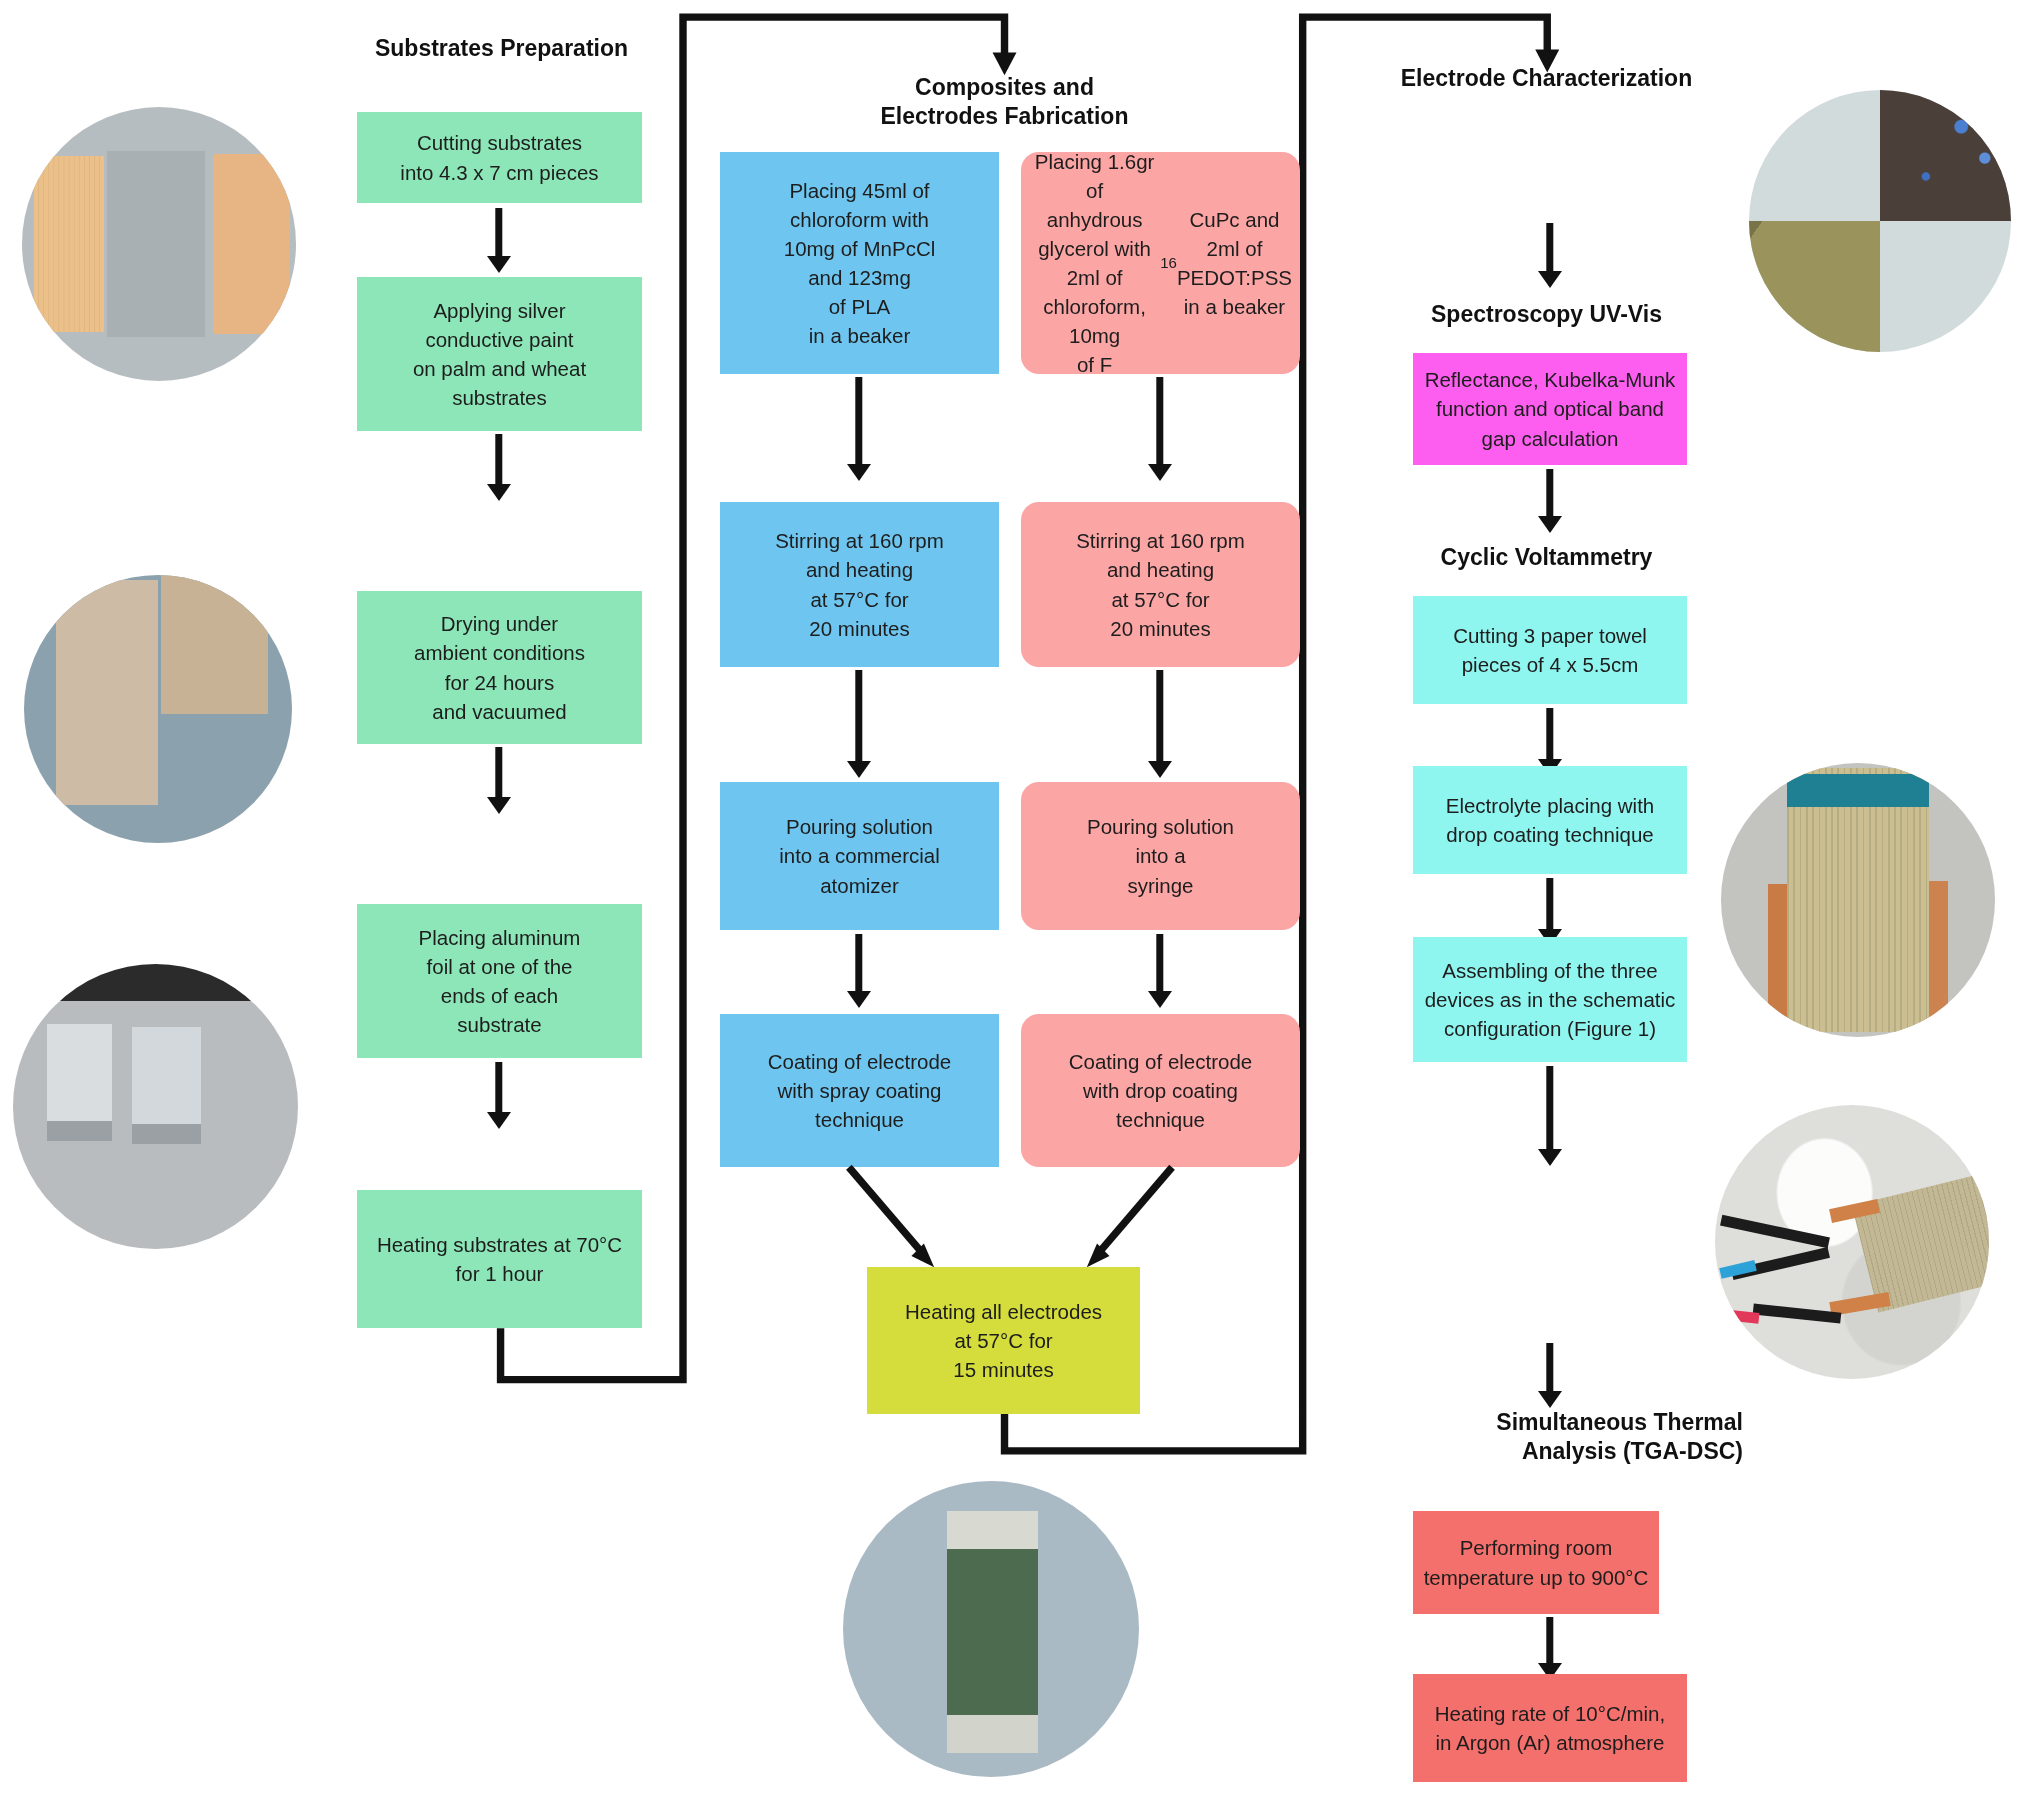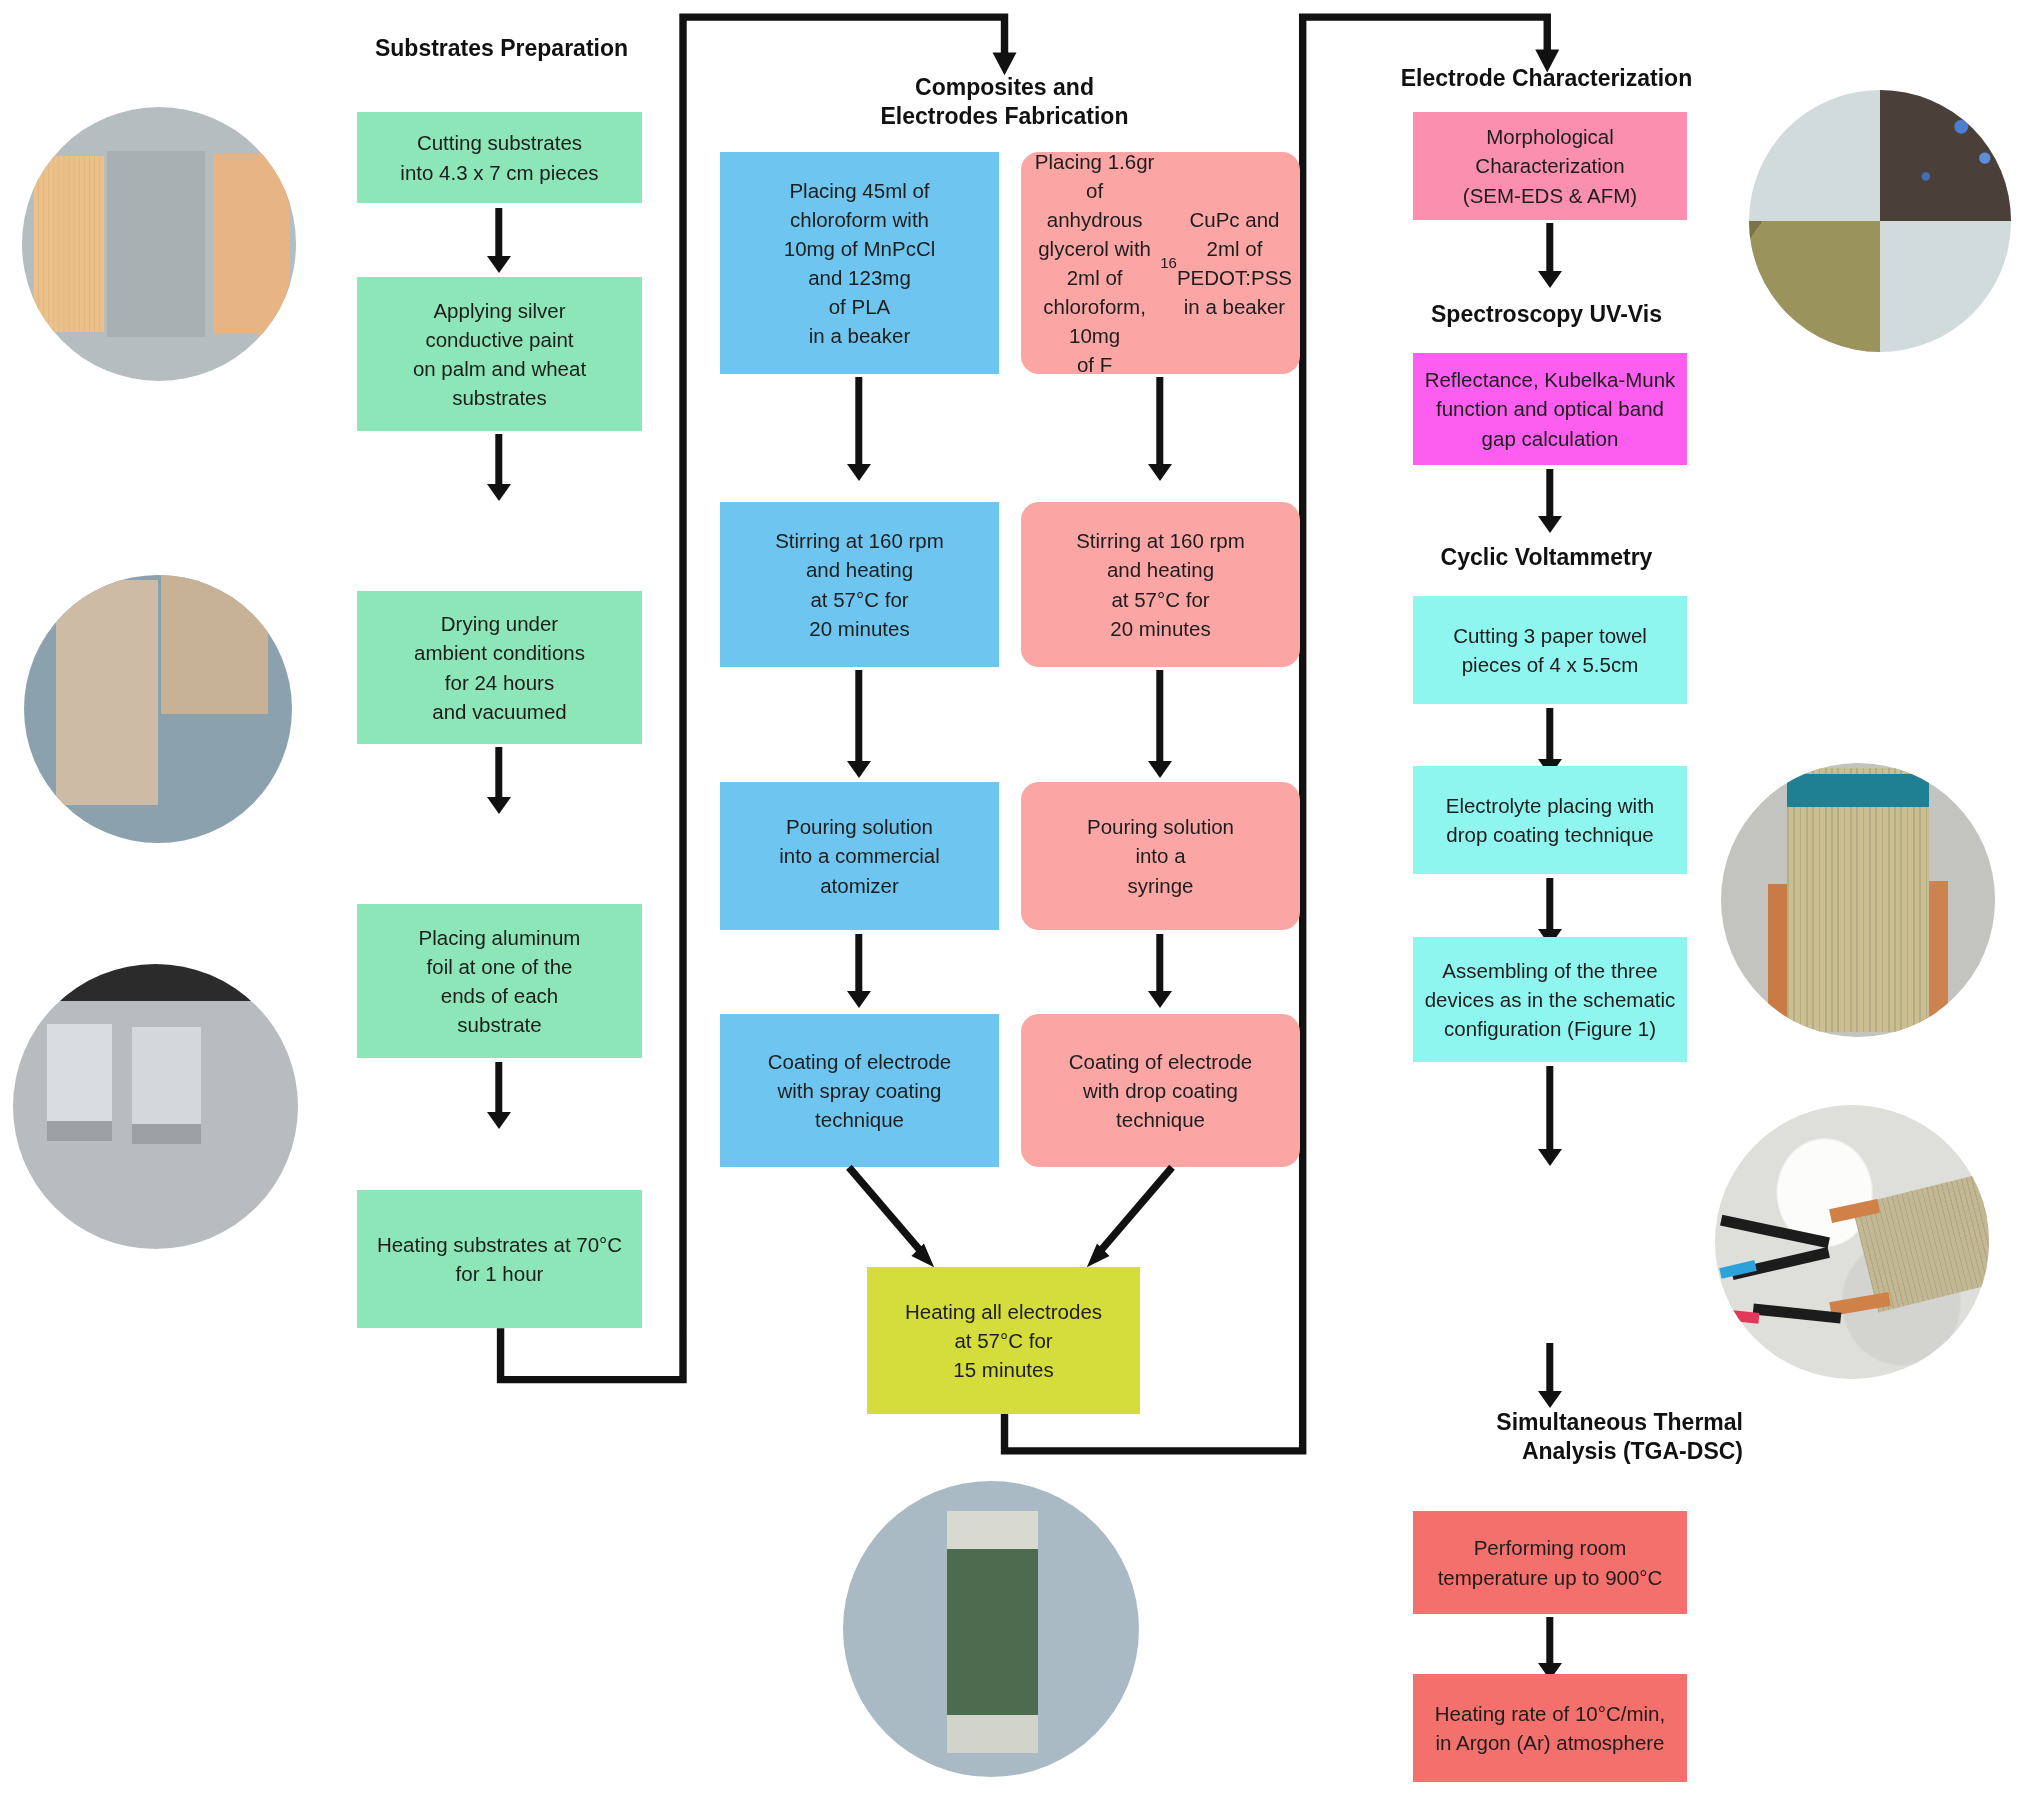--- a/index.html
+++ b/index.html
@@ -293,23 +293,20 @@
     <line x1="176" y1="4" x2="44" y2="158" stroke="#111111" stroke-width="13"></line>
     <polygon points="26,180 44,138 66,160" fill="#111111"></polygon>
   </svg>
 
   <div class="node yellow" style="left:867px; top:1267px; width:273px; height:147px;">Heating all electrodes
 at 57°C for
 15 minutes</div>
 
   <div class="heading" style="left:1350px; top:64px; width:393px;">Electrode Characterization</div>
 
-  <div class="node pink" style="left:1413px; top:112px; width:274px; height:108px;">Morphological
-Characterization
-(SEM-EDS &amp; AFM)</div>
 
   <div class="arrow-v" style="left:1550px; top:223px;">
     <div class="shaft" style="height:48px;"></div>
     <div class="head" style="top:48px;"></div>
   </div>
 
   <div class="heading" style="left:1350px; top:300px; width:393px;">Spectroscopy UV-Vis</div>
 
   <div class="node hotpink" style="left:1413px; top:353px; width:274px; height:112px;">Reflectance, Kubelka-Munk
 function and optical band
@@ -349,21 +346,21 @@
 
 
   <div class="arrow-v" style="left:1550px; top:1343px;">
     <div class="shaft" style="height:48px;"></div>
     <div class="head" style="top:48px;"></div>
   </div>
 
   <div class="heading" style="left:1350px; top:1408px; width:393px;text-align:right;">Simultaneous Thermal
 Analysis (TGA-DSC)</div>
 
-  <div class="node red" style="left:1413px; top:1511px; width:274px; height:103px;text-align:center;">Performing room
+  <div class="node red" style="left:1413px; top:1511px; width:246px; height:103px;text-align:center;">Performing room
 temperature up to 900°C</div>
 
   <div class="arrow-v" style="left:1550px; top:1617px;">
     <div class="shaft" style="height:46px;"></div>
     <div class="head" style="top:46px;"></div>
   </div>
 
   <div class="node red" style="left:1413px; top:1674px; width:274px; height:108px;">Heating rate of 10°C/min,
 in Argon (Ar) atmosphere</div>
 

